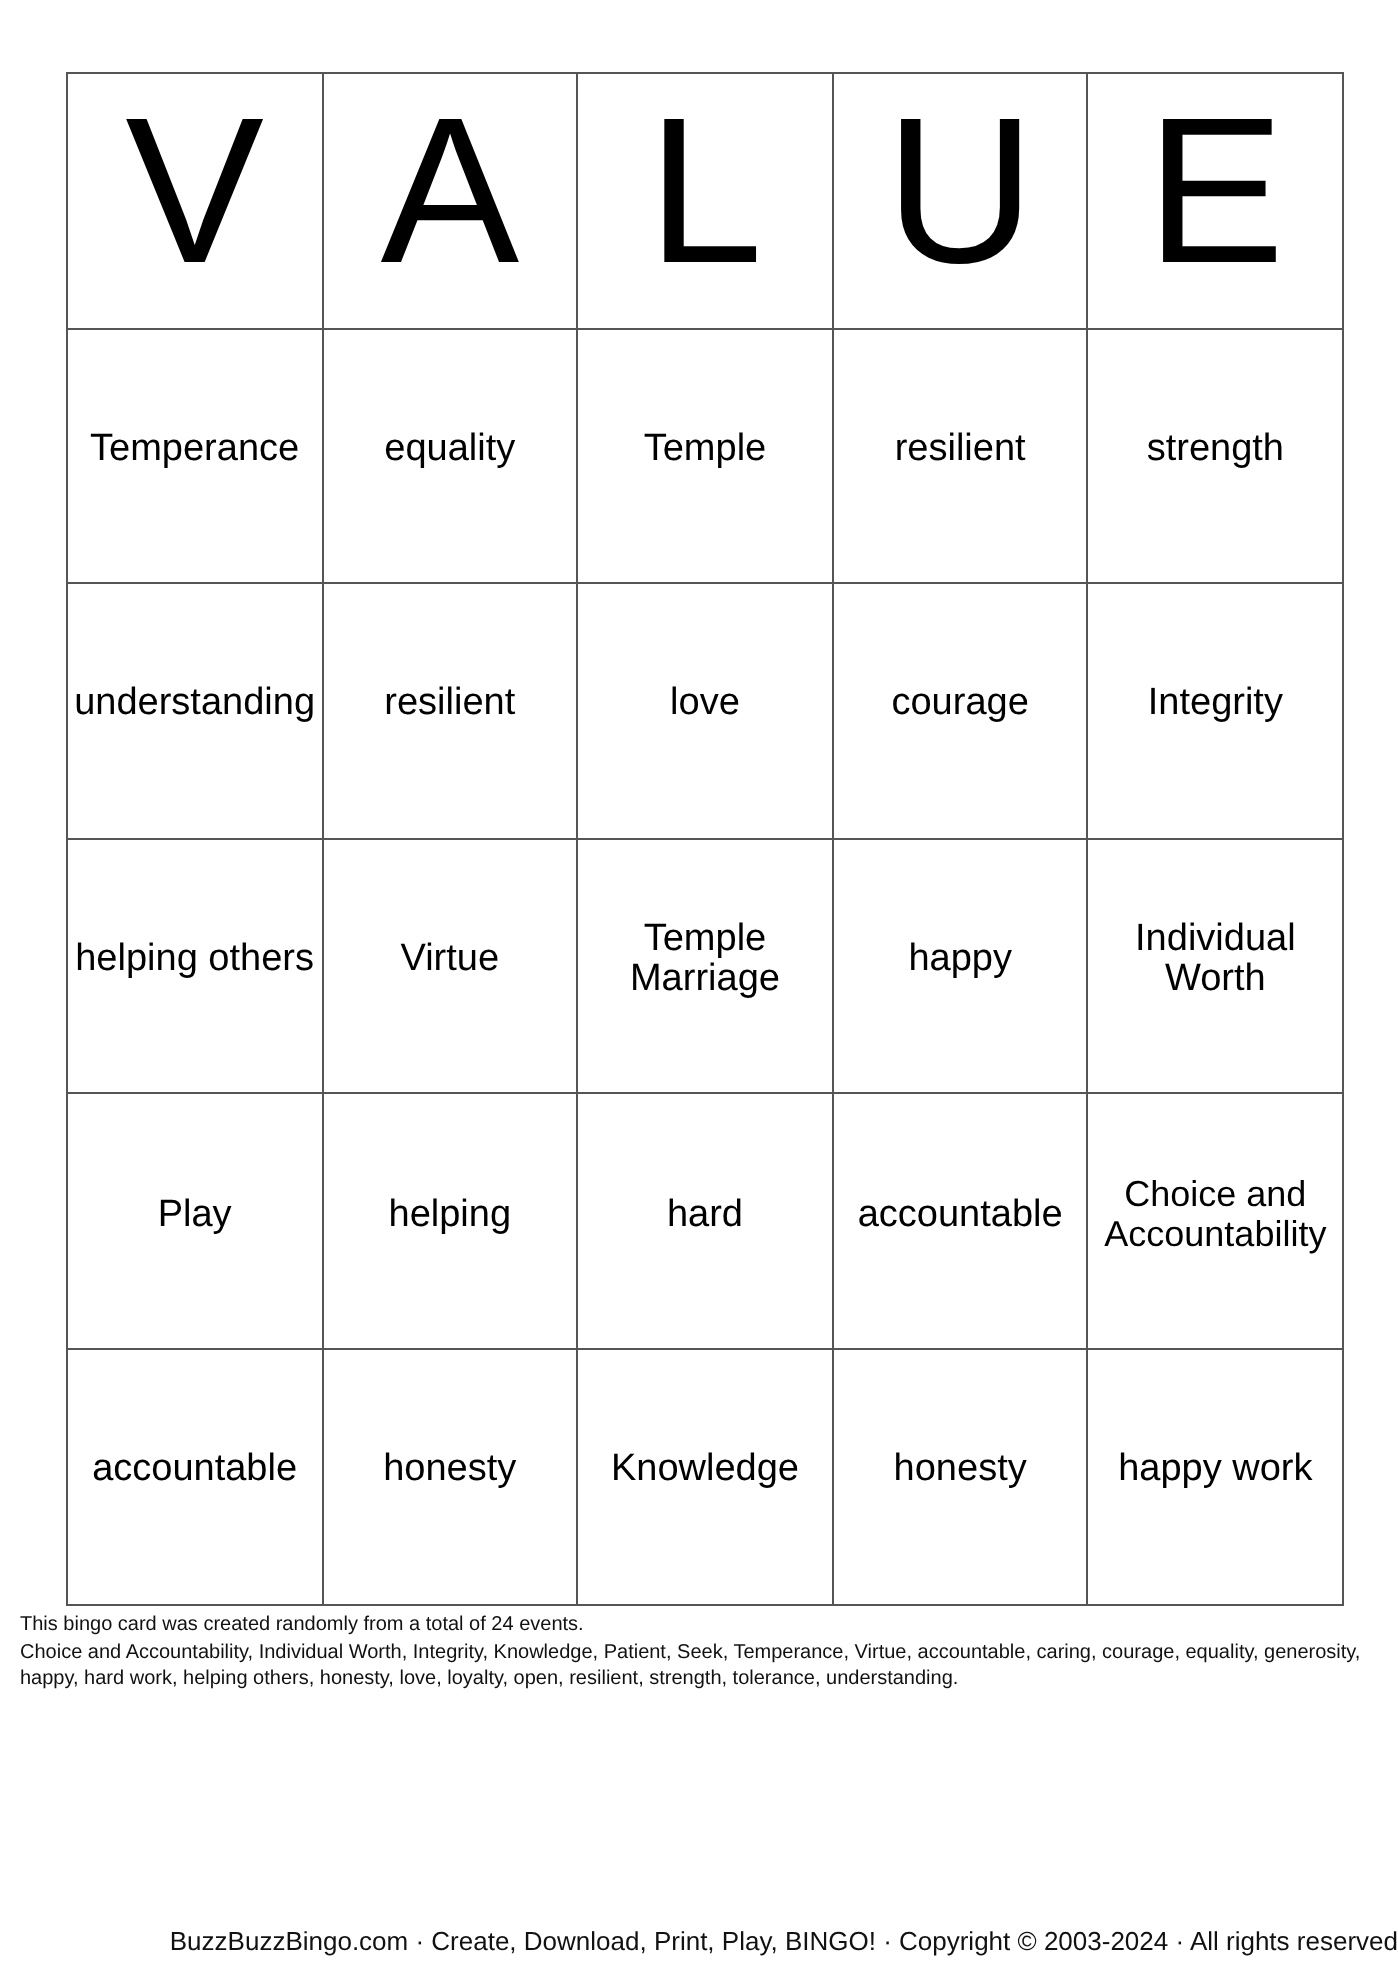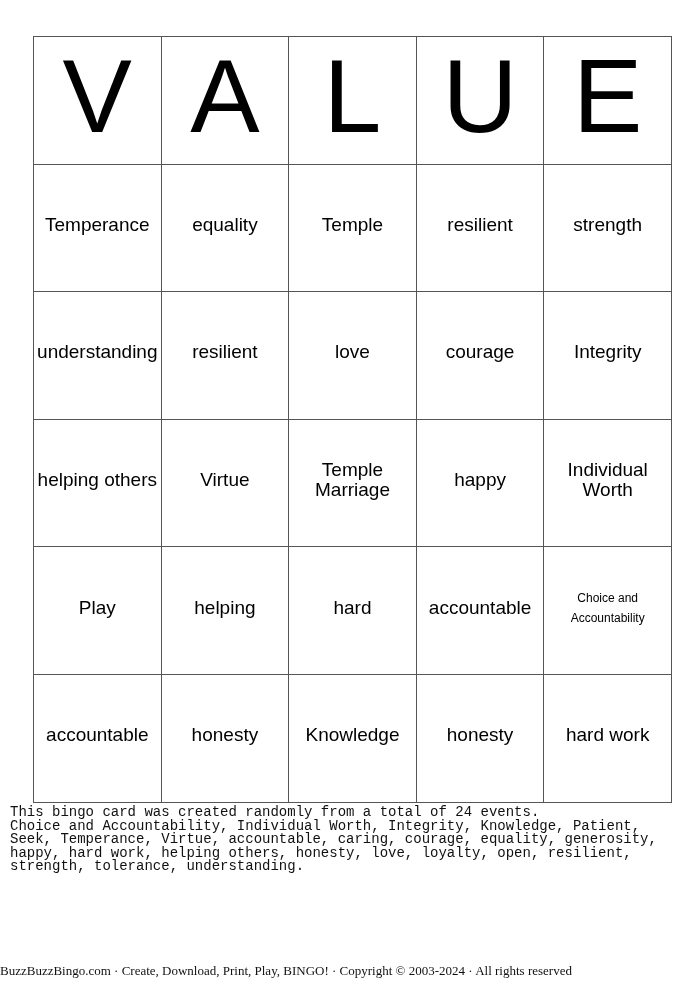--- a/index.html
+++ b/index.html
@@ -6,22 +6,22 @@
     body { width: 699px; height: 989px; position: relative; overflow: hidden;
            font-family: "Liberation Sans", sans-serif; color: #000; }
     .card { position: absolute; left: 33px; top: 36px; width: 633px; height: 760px;
             border-collapse: collapse; table-layout: fixed; }
     .card td { border: 1px solid #555; width: 126.6px; height: 126.6px; padding: 0;
                text-align: center; vertical-align: middle; }
     .card td.head { font-size: 104px; line-height: 1; }
     .card td.head span { position: relative; top: -4px; }
     .card td.cell { font-size: 19px; line-height: 20px; }
     .card td.cell span { display: inline-block; position: relative; top: -3px; padding: 0 2px; }
-    .info { position: absolute; left: 10px; top: 806px; width: 680px; font-size: 14px; line-height: 13.5px; color: #111; font-family: Liberation Mono, monospace; }
-    .footer { position: absolute; left: 0; width: 699px; top: 963px; text-align: left; font-size: 13px; color: #111; font-family: Liberation Serif, serif; }
+    .info { position: absolute; left: 10px; top: 806px; width: 680px; font-size: 10px; line-height: 13.5px; color: #111; }
+    .footer { position: absolute; left: 0; width: 699px; top: 963px; text-align: right; font-size: 13px; color: #111; }
   </style>
 </head>
 <body>
 
 <table class="card">
   <tbody>
       <tr>
     <td class="head"><span>V</span></td>
     <td class="head"><span>A</span></td>
     <td class="head"><span>L</span></td>
@@ -47,28 +47,28 @@
     <td class="cell"><span>Virtue</span></td>
     <td class="cell"><span style="width:90px">Temple Marriage</span></td>
     <td class="cell"><span>happy</span></td>
     <td class="cell"><span style="width:90px">Individual Worth</span></td>
   </tr>
   <tr>
     <td class="cell"><span>Play</span></td>
     <td class="cell"><span>helping</span></td>
     <td class="cell"><span>hard</span></td>
     <td class="cell"><span>accountable</span></td>
-    <td class="cell"><span style="width:120px;font-size:12px">Choice and Accountability</span></td>
+    <td class="cell"><span style="width:120px;font-size:18px">Choice and Accountability</span></td>
   </tr>
   <tr>
     <td class="cell"><span>accountable</span></td>
     <td class="cell"><span>honesty</span></td>
     <td class="cell"><span>Knowledge</span></td>
     <td class="cell"><span>honesty</span></td>
-    <td class="cell"><span>hard work</span></td>
+    <td class="cell"><span>happy work</span></td>
   </tr>
 </tbody>
   </table>
 
 <div class="info">
   <div>This bingo card was created randomly from a total of 24 events.</div>
   <div>Choice and Accountability, Individual Worth, Integrity, Knowledge, Patient, Seek, Temperance, Virtue, accountable, caring, courage, equality, generosity, happy, hard work, helping others, honesty, love, loyalty, open, resilient, strength, tolerance, understanding.</div>
 </div>
 
 <div class="footer">BuzzBuzzBingo.com · Create, Download, Print, Play, BINGO! · Copyright © 2003-2024 · All rights reserved</div>

